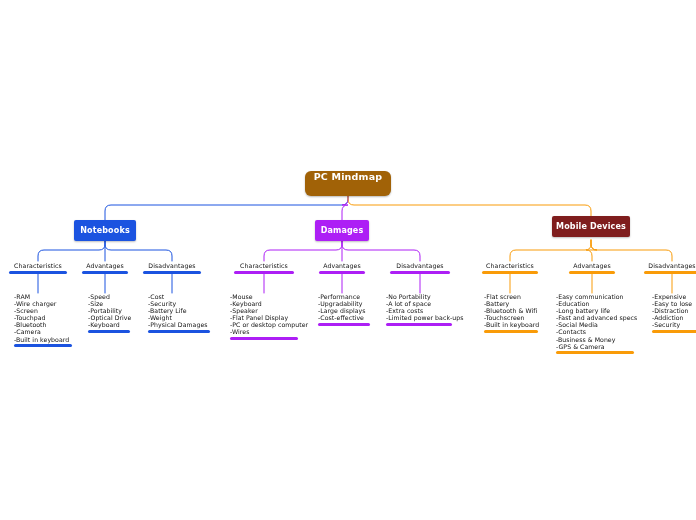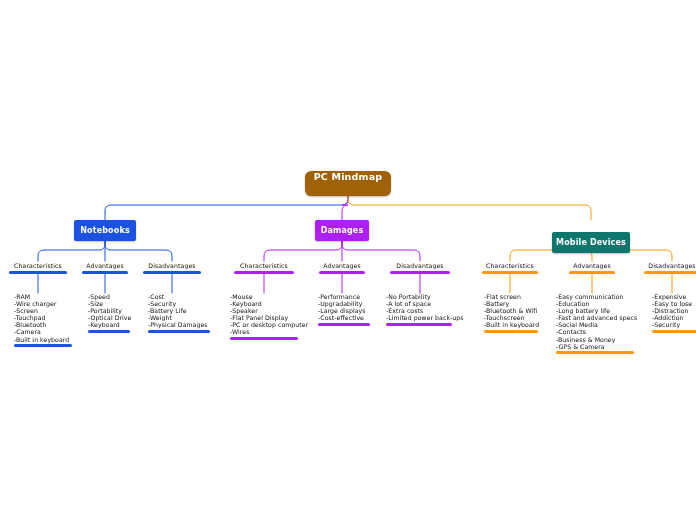--- a/index.html
+++ b/index.html
@@ -70,21 +70,21 @@
   }
   .branch-node span {
     color: #ffffff;
     font-size: 8px;
     font-weight: bold;
     letter-spacing: 0.15px;
     white-space: nowrap;
   }
   #branch-0 { left: 74px;  top: 220px; width: 62px; background: #1B53E0; }
   #branch-1 { left: 315px; top: 220px; width: 54px; background: #AD1FF5; }
-  #branch-2 { left: 552px; top: 232px; width: 78px; background: #0f766e; }
+  #branch-2 { left: 552px; top: 216px; width: 78px; background: #7f1d1d; }
 
   
   .sub-node {
     position: absolute;
     z-index: 4;
   }
   .sub-label {
     font-size: 6.2px;
     color: #111111;
     text-align: center;

